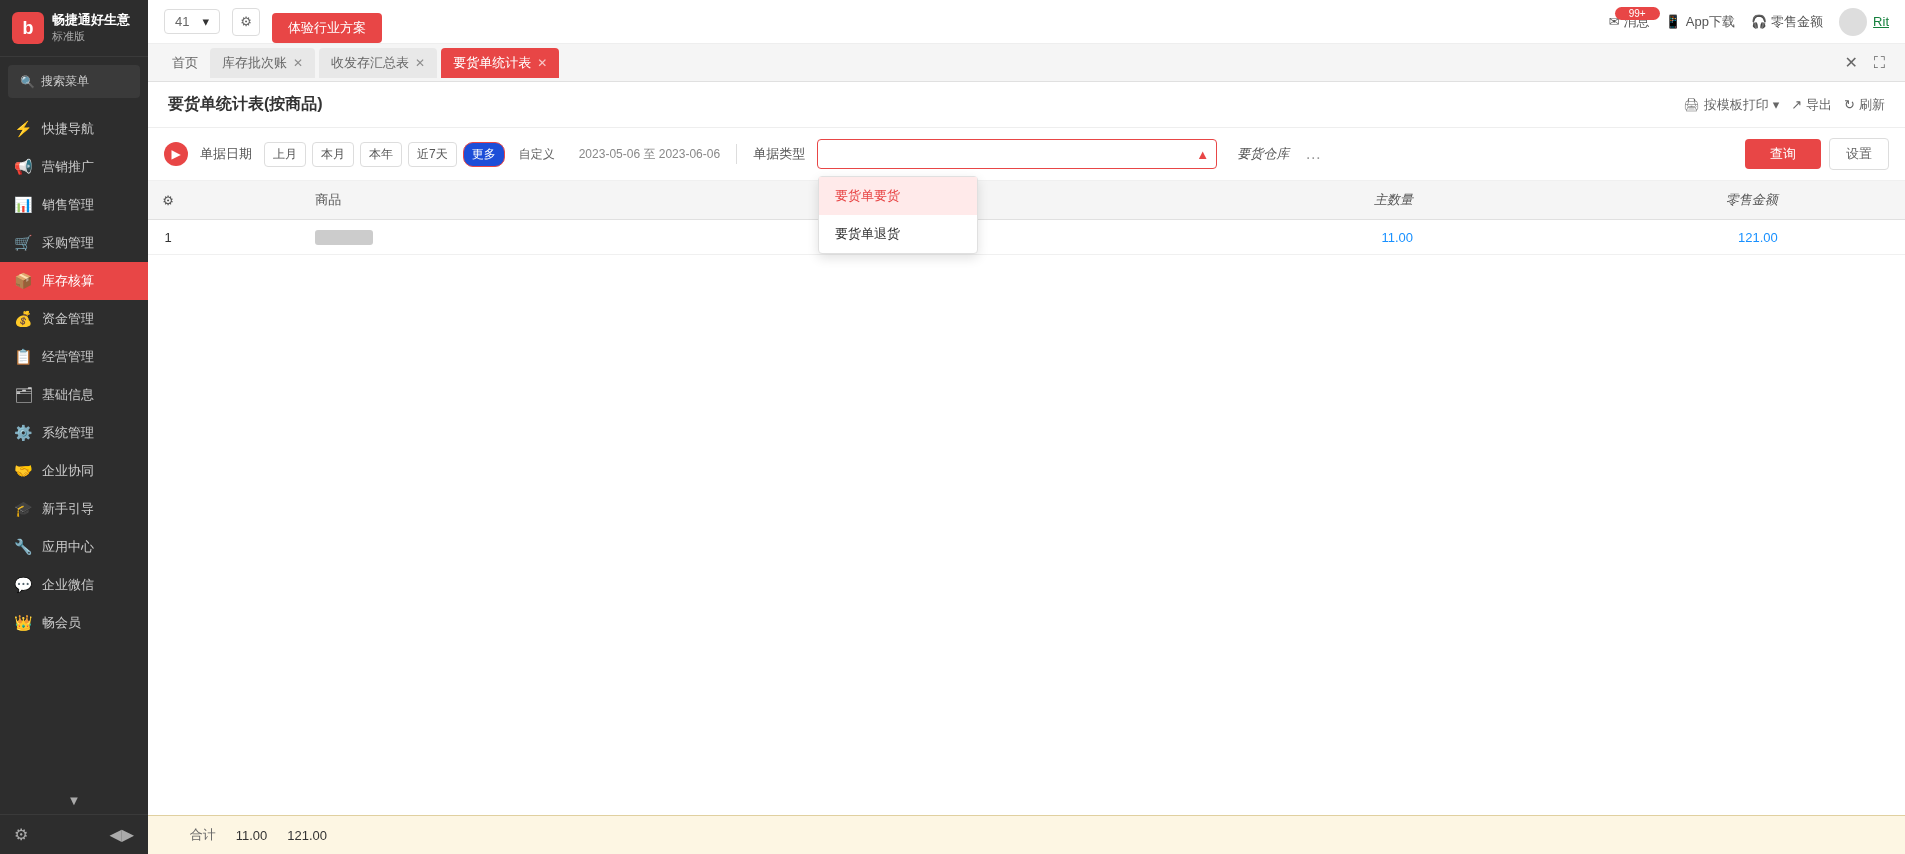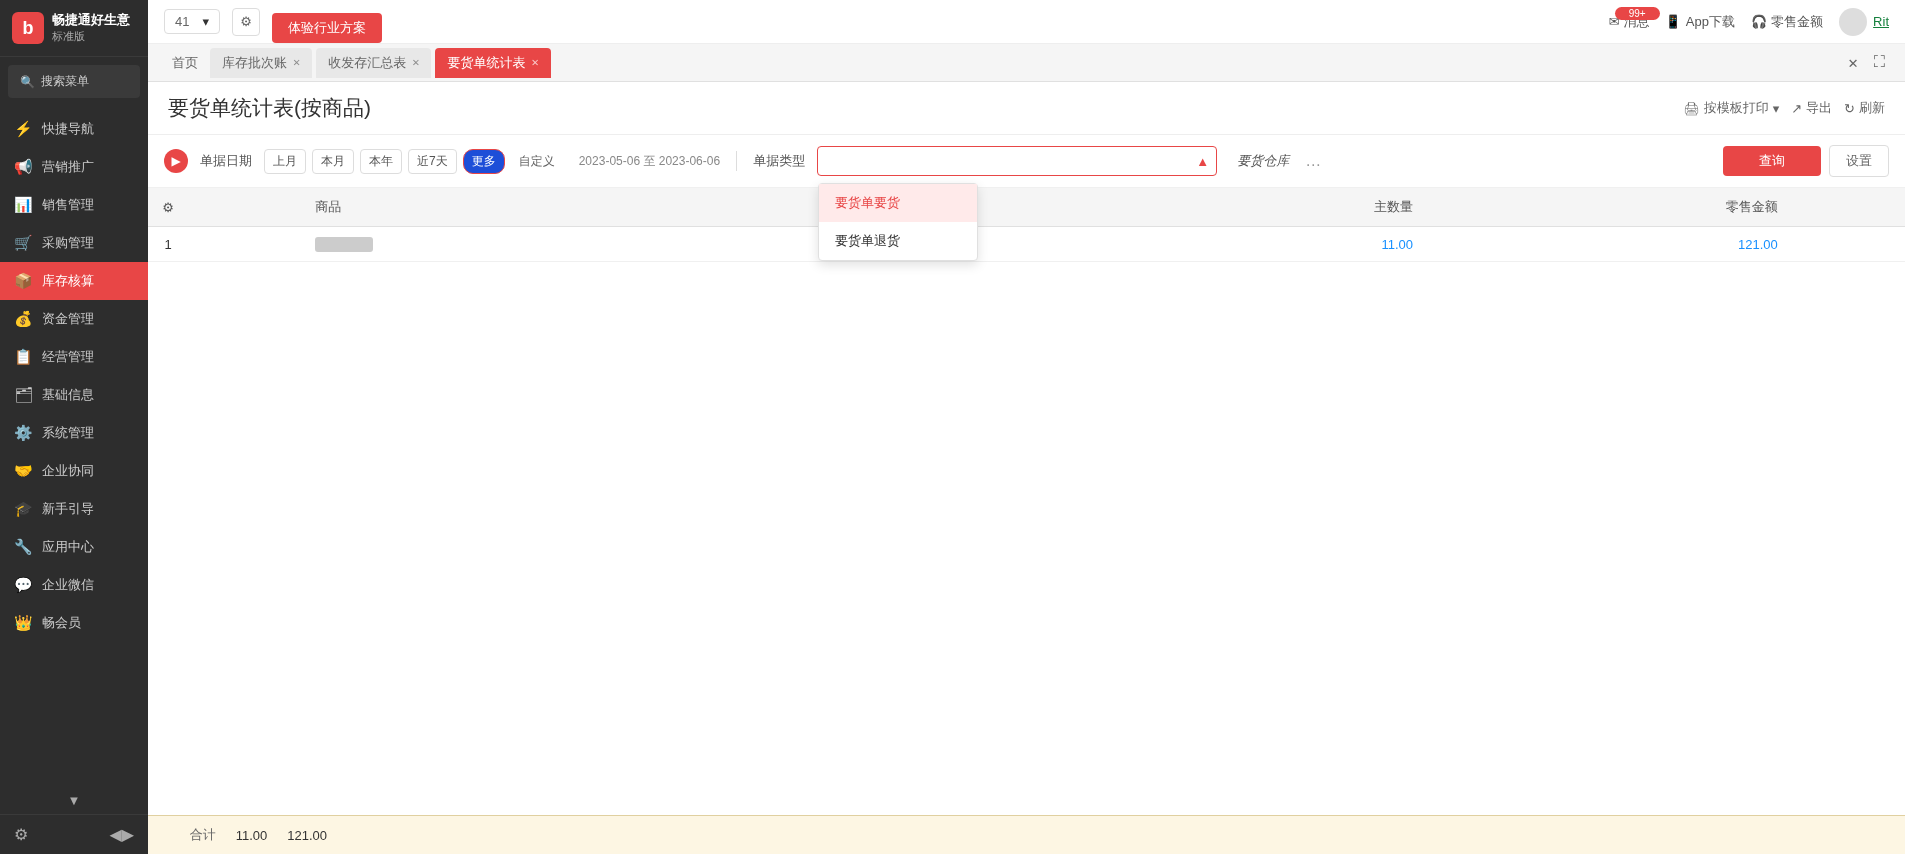--- a/index.html
+++ b/index.html
@@ -195,21 +195,20 @@
     
     .tab-bar {
       background: #f5f5f5;
       display: flex;
       align-items: center;
       padding: 0 16px;
       height: 38px;
       border-bottom: 1px solid #e0e0e0;
       gap: 4px;
       flex-shrink: 0;
-      font-family: Liberation Mono, monospace;
     }
     .tab-item {
       display: flex;
       align-items: center;
       padding: 6px 12px;
       border-radius: 4px 4px 0 0;
       cursor: pointer;
       font-size: 13px;
       color: #666;
       gap: 6px;
@@ -255,22 +254,22 @@
 
     .page-header {
       display: flex;
       align-items: center;
       justify-content: space-between;
       padding: 12px 20px;
       border-bottom: 1px solid #eee;
       flex-shrink: 0;
     }
     .page-title {
-      font-size: 21px;
-      font-weight: normal;
+      font-size: 16px;
+      font-weight: bold;
       color: #333;
     }
     .page-header-actions {
       display: flex;
       align-items: center;
       gap: 12px;
     }
     .header-action-btn {
       display: flex;
       align-items: center;
@@ -392,21 +391,21 @@
       margin-left: auto;
       display: flex;
       align-items: center;
       gap: 8px;
     }
     .query-btn {
       background: #e84646;
       color: #fff;
       border: none;
       border-radius: 4px;
-      padding: 6px 36px;
+      padding: 6px 25px;
       font-size: 13px;
       cursor: pointer;
     }
     .settings-btn {
       background: #fff;
       color: #666;
       border: 1px solid #ddd;
       border-radius: 4px;
       padding: 6px 16px;
       font-size: 13px;
@@ -448,21 +447,21 @@
       border-bottom: 1px solid #e0e0e0;
     }
     thead th {
       padding: 10px 12px;
       text-align: left;
       color: #555;
       font-weight: normal;
       white-space: nowrap;
     }
     thead th.center { text-align: center; }
-    thead th.right { text-align: right; }
+    thead th.right { text-align: right; font-style: italic; }
     .th-gear {
       width: 40px;
       text-align: center;
     }
     tbody tr {
       border-bottom: 1px solid #f0f0f0;
     }
     tbody td {
       padding: 8px 12px;
       color: #333;

